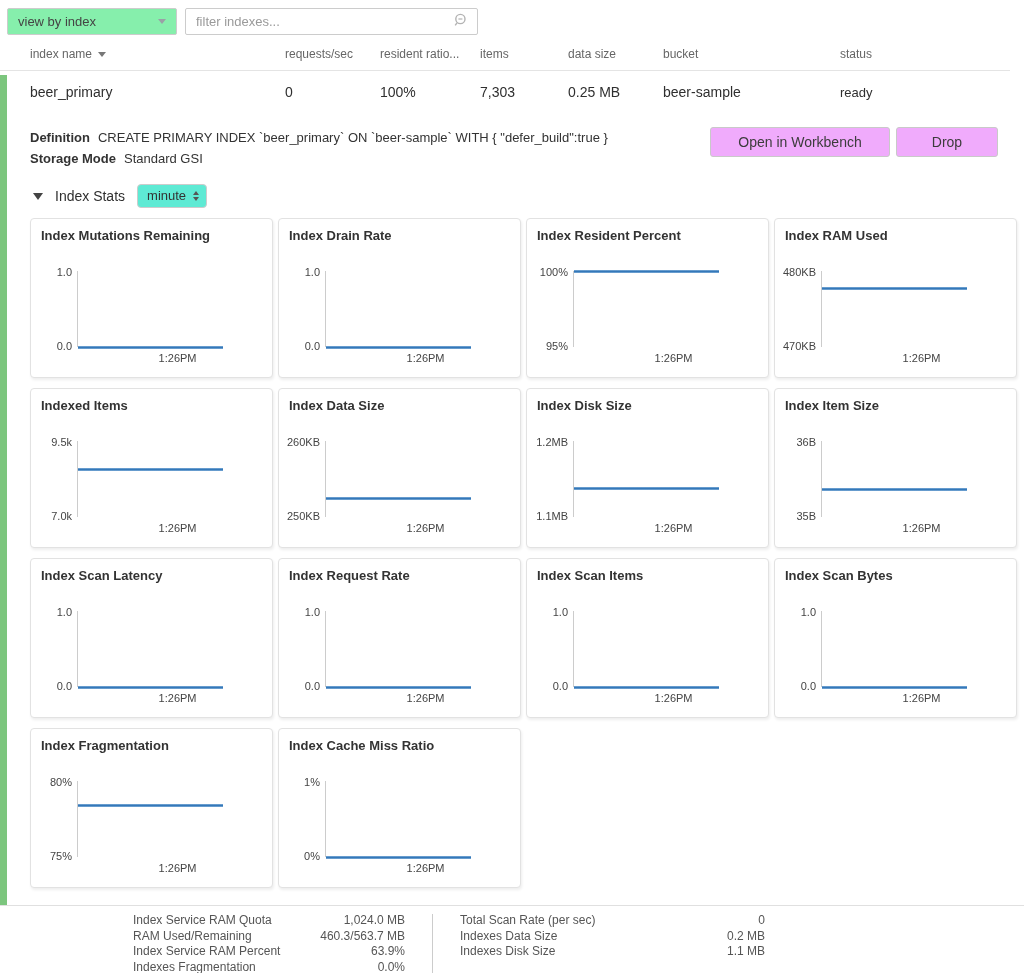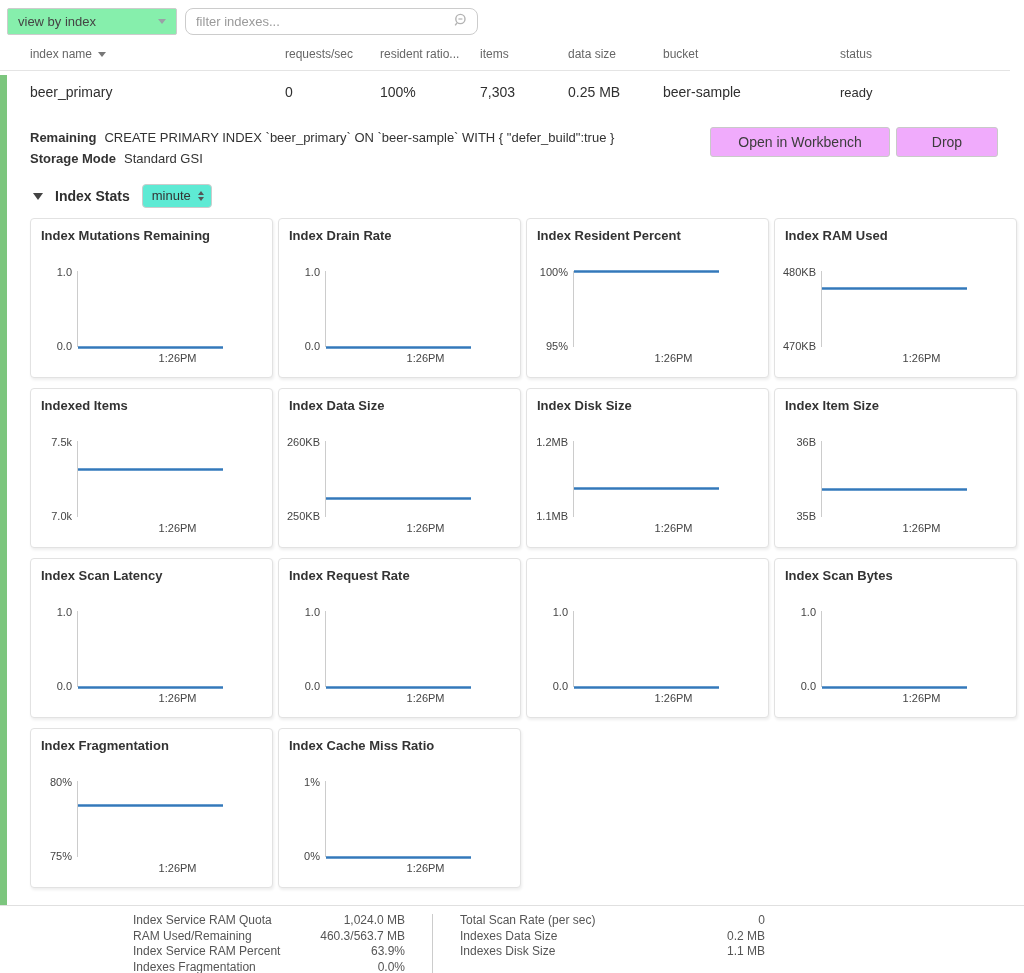--- a/index.html
+++ b/index.html
@@ -15,21 +15,21 @@
 
   
   .toolbar { display:flex; gap:8px; padding:8px 0 0 7px; }
   .select-box {
     width:170px; height:27px; border:1px solid #ccc; border-radius:2px;
     display:flex; align-items:center; justify-content:space-between;
     padding:0 10px; font-size:13px; color:#444; background:#86efac; cursor:pointer;
   }
   .caret-down { width:0; height:0; border-left:4px solid transparent; border-right:4px solid transparent; border-top:5px solid #9aa0a6; }
   .filter-box {
-    width:293px; height:27px; border:1px solid #ccc; border-radius:8px;
+    width:293px; height:27px; border:1px solid #ccc; border-radius:2px;
     display:flex; align-items:center; justify-content:space-between;
     padding:0 8px 0 10px; background:#fff;
   }
   .filter-placeholder { color:#9a9a9a; font-size:13px; }
 
   
   .tbl-grid { display:grid; grid-template-columns:255px 95px 100px 88px 95px 177px auto; align-items:center; }
   .table-header {
     margin:12px 14px 0 0; padding:0 0 9px 30px;
     font-size:12px; color:#666; border-bottom:1px solid #e4e4e4;
@@ -48,21 +48,21 @@
     height:30px; border:1px solid #c9c9c9; border-radius:3px; background:#f0abfc;
     font-family:"Liberation Sans",sans-serif; font-size:14px; color:#3c3c3c;
     display:flex; align-items:center; justify-content:center; cursor:pointer;
   }
   .btn-workbench { width:180px; }
   .btn-drop { width:102px; }
 
   
   .stats-header { display:flex; align-items:center; gap:12px; margin:14px 0 0 33px; height:26px; }
   .disclosure { width:0; height:0; border-left:5px solid transparent; border-right:5px solid transparent; border-top:7px solid #444; cursor:pointer; }
-  .stats-title { font-weight:bold; font-size:14px; color:#2f2f2f; }
+  .stats-title { font-weight:normal; font-size:14px; color:#2f2f2f; }
   .mini-select {
     border:1px solid #ccc; border-radius:4px; background:#5eead4; cursor:pointer;
     display:flex; align-items:center; gap:7px; padding:3px 7px 4px 9px; font-size:13px; color:#333;
   }
   .updown { display:flex; flex-direction:column; gap:2px; }
   .updown .u { width:0;height:0;border-left:3.5px solid transparent;border-right:3.5px solid transparent;border-bottom:4.5px solid #555; }
   .updown .d { width:0;height:0;border-left:3.5px solid transparent;border-right:3.5px solid transparent;border-top:4.5px solid #555; }
 
   
   .grid { display:grid; grid-template-columns:repeat(4, 243px); gap:10px 5px; padding:9px 0 0 30px; }
@@ -128,21 +128,21 @@
   <span>100%</span>
   <span>7,303</span>
   <span>0.25 MB</span>
   <span>beer-sample</span>
   <span class="status">ready</span>
 </div>
 
 <div class="detail">
   <div class="def-lines">
     <div>
-      <span class="lbl-b">Remaining</span><span>CREATE PRIMARY INDEX `beer_primary` ON `beer-sample` WITH { "defer_build":true }</span>
+      <span class="lbl-b">Definition</span><span>CREATE PRIMARY INDEX `beer_primary` ON `beer-sample` WITH { "defer_build":true }</span>
     </div>
     <div>
       <span class="lbl-b">Storage Mode</span><span>Standard GSI</span>
     </div>
   </div>
   <div class="btn-row">
     <button class="btn btn-workbench">Open in Workbench</button>
     <button class="btn btn-drop">Drop</button>
   </div>
 </div>
@@ -197,21 +197,21 @@
       <span class="yl top">480KB</span>
       <span class="yl bot">470KB</span>
       <div class="dataline" style="bottom: calc(77% - 1.5px); background: linear-gradient(rgb(166, 200, 231), rgb(52, 120, 185) 30%, rgb(52, 120, 185) 70%, rgb(166, 200, 231));"></div>
       <span class="tl">1:26PM</span>
     </div>
   </div>
 
   <div class="card">
     <div class="card-title">Indexed Items</div>
     <div class="chart">
-      <span class="yl top">7.5k</span>
+      <span class="yl top">9.5k</span>
       <span class="yl bot">7.0k</span>
       <div class="dataline" style="bottom: calc(62% - 1.5px); background: linear-gradient(rgb(166, 200, 231), rgb(52, 120, 185) 30%, rgb(52, 120, 185) 70%, rgb(166, 200, 231));"></div>
       <span class="tl">1:26PM</span>
     </div>
   </div>
 
   <div class="card">
     <div class="card-title">Index Data Size</div>
     <div class="chart">
       <span class="yl top">260KB</span>
@@ -255,20 +255,21 @@
     <div class="card-title">Index Request Rate</div>
     <div class="chart">
       <span class="yl top">1.0</span>
       <span class="yl bot">0.0</span>
       <div class="dataline" style="bottom: calc(0% - 1.5px); background: linear-gradient(rgb(166, 200, 231), rgb(52, 120, 185) 30%, rgb(52, 120, 185) 70%, rgb(166, 200, 231));"></div>
       <span class="tl">1:26PM</span>
     </div>
   </div>
 
   <div class="card">
+    <div class="card-title">Index Scan Items</div>
     <div class="chart">
       <span class="yl top">1.0</span>
       <span class="yl bot">0.0</span>
       <div class="dataline" style="bottom: calc(0% - 1.5px); background: linear-gradient(rgb(166, 200, 231), rgb(52, 120, 185) 30%, rgb(52, 120, 185) 70%, rgb(166, 200, 231));"></div>
       <span class="tl">1:26PM</span>
     </div>
   </div>
 
   <div class="card">
     <div class="card-title">Index Scan Bytes</div>

